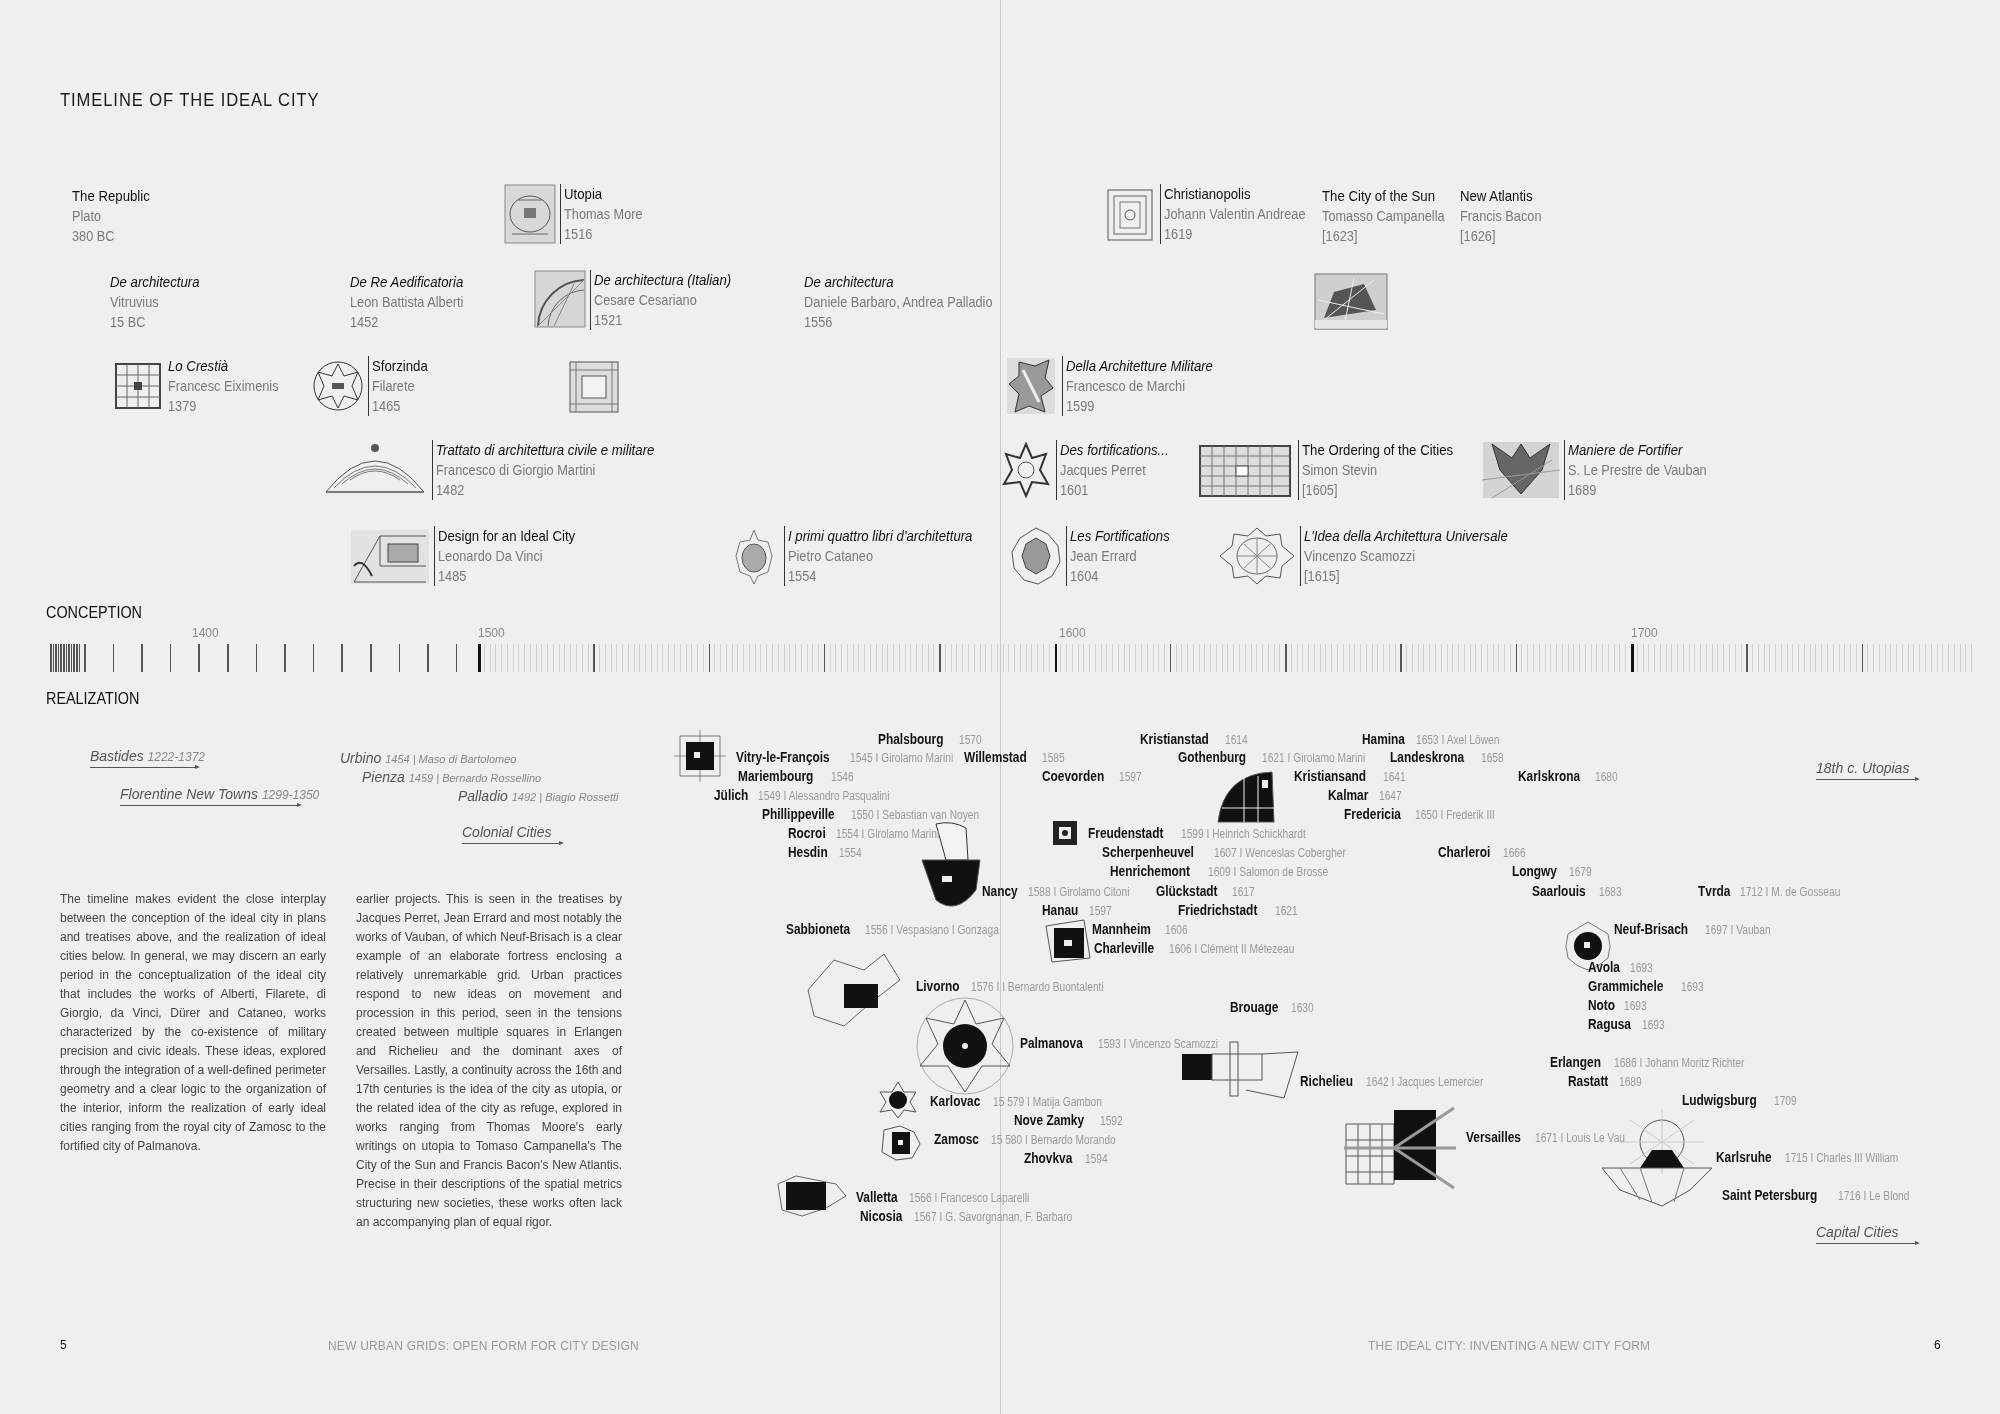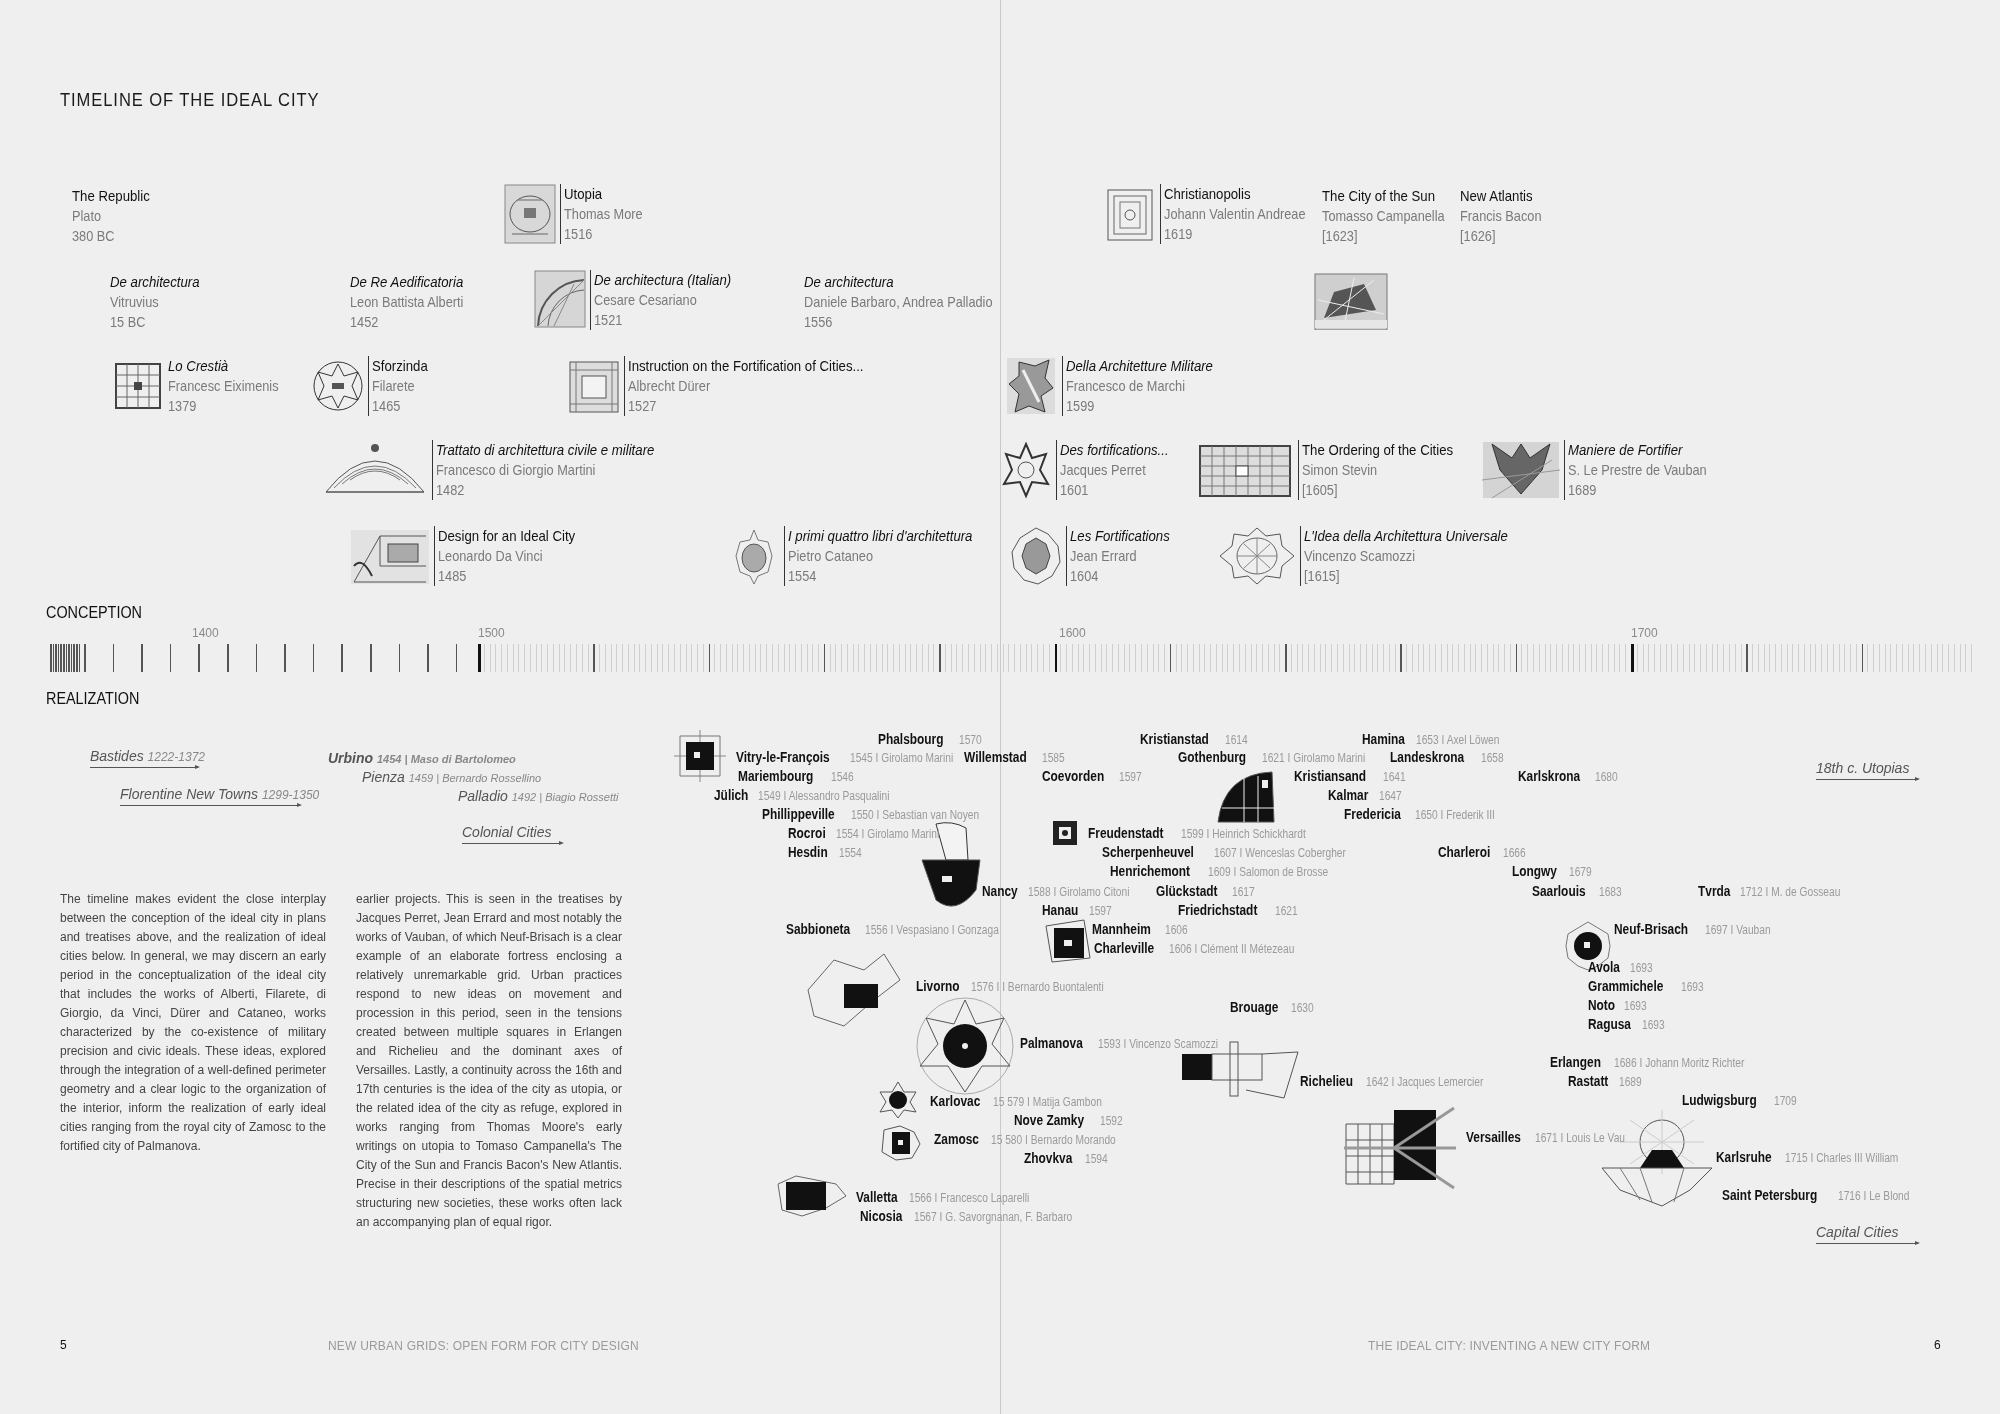--- a/index.html
+++ b/index.html
@@ -151,25 +151,20 @@
     </div>
   </div>
 
   <div class="entry" style="left:568px;top:356px;">
     <div class="thumb">
       <svg viewBox="0 0 52 60">
           <rect x="2" y="6" width="48" height="50" fill="#ddd" stroke="#555"></rect>
           <rect x="14" y="20" width="24" height="22" fill="#f3f3f3" stroke="#555"></rect>
           <path d="M2 14 H50 M2 48 H50 M8 6 V56 M44 6 V56" stroke="#777"></path>
         </svg>
-    </div>
-    <div class="text">
-      <div class="title">Instruction on the Fortification of Cities...</div>
-      <div class="author">Albrecht Dürer</div>
-      <div class="year">1527</div>
     </div>
   </div>
 
   <div class="entry" style="left:1004px;top:356px;">
     <div class="thumb" style="width:54px;">
       <svg viewBox="0 0 52 60">
           <rect x="2" y="2" width="48" height="56" fill="#dcdcdc"></rect>
           <polygon points="14,6 30,10 44,4 40,22 48,32 36,40 40,56 24,50 10,56 14,38 4,28 14,20" fill="#999" stroke="#333"></polygon>
           <path d="M18 14 L34 46" stroke="#eee" stroke-width="3"></path>
         </svg>
@@ -653,21 +648,21 @@
 </div>
 <div class="movement" style="left:1816px;top:760px;width:102px;">
   <span>18th c. Utopias</span>
   <span class="arrow"></span>
 </div>
 <div class="movement" style="left:1816px;top:1224px;width:102px;">
   <span>Capital Cities</span>
   <span class="arrow"></span>
 </div>
 
-<div class="movement colonial" style="left:328px;top:750px;font-weight:bold;"><span>Urbino</span> <span class="meta">1454 | Maso di Bartolomeo</span></div>
+<div class="movement colonial" style="left:340px;top:750px;"><span>Urbino</span> <span class="meta">1454 | Maso di Bartolomeo</span></div>
 <div class="movement colonial" style="left:362px;top:769px;"><span>Pienza</span> <span class="meta">1459 | Bernardo Rossellino</span></div>
 <div class="movement colonial" style="left:458px;top:788px;"><span>Palladio</span> <span class="meta">1492 | Biagio Rossetti</span></div>
 
 <div class="plan" style="left:674px;top:730px;width:52px;height:52px;">
   <svg viewBox="0 0 52 52">
       <path d="M0 26 H52 M26 0 V52" stroke="#888"></path>
       <polygon points="6,6 46,6 46,46 6,46" fill="none" stroke="#777"></polygon>
       <rect x="12" y="12" width="28" height="28" fill="#111"></rect>
       <rect x="20" y="22" width="6" height="6" fill="#eee"></rect>
     </svg>

